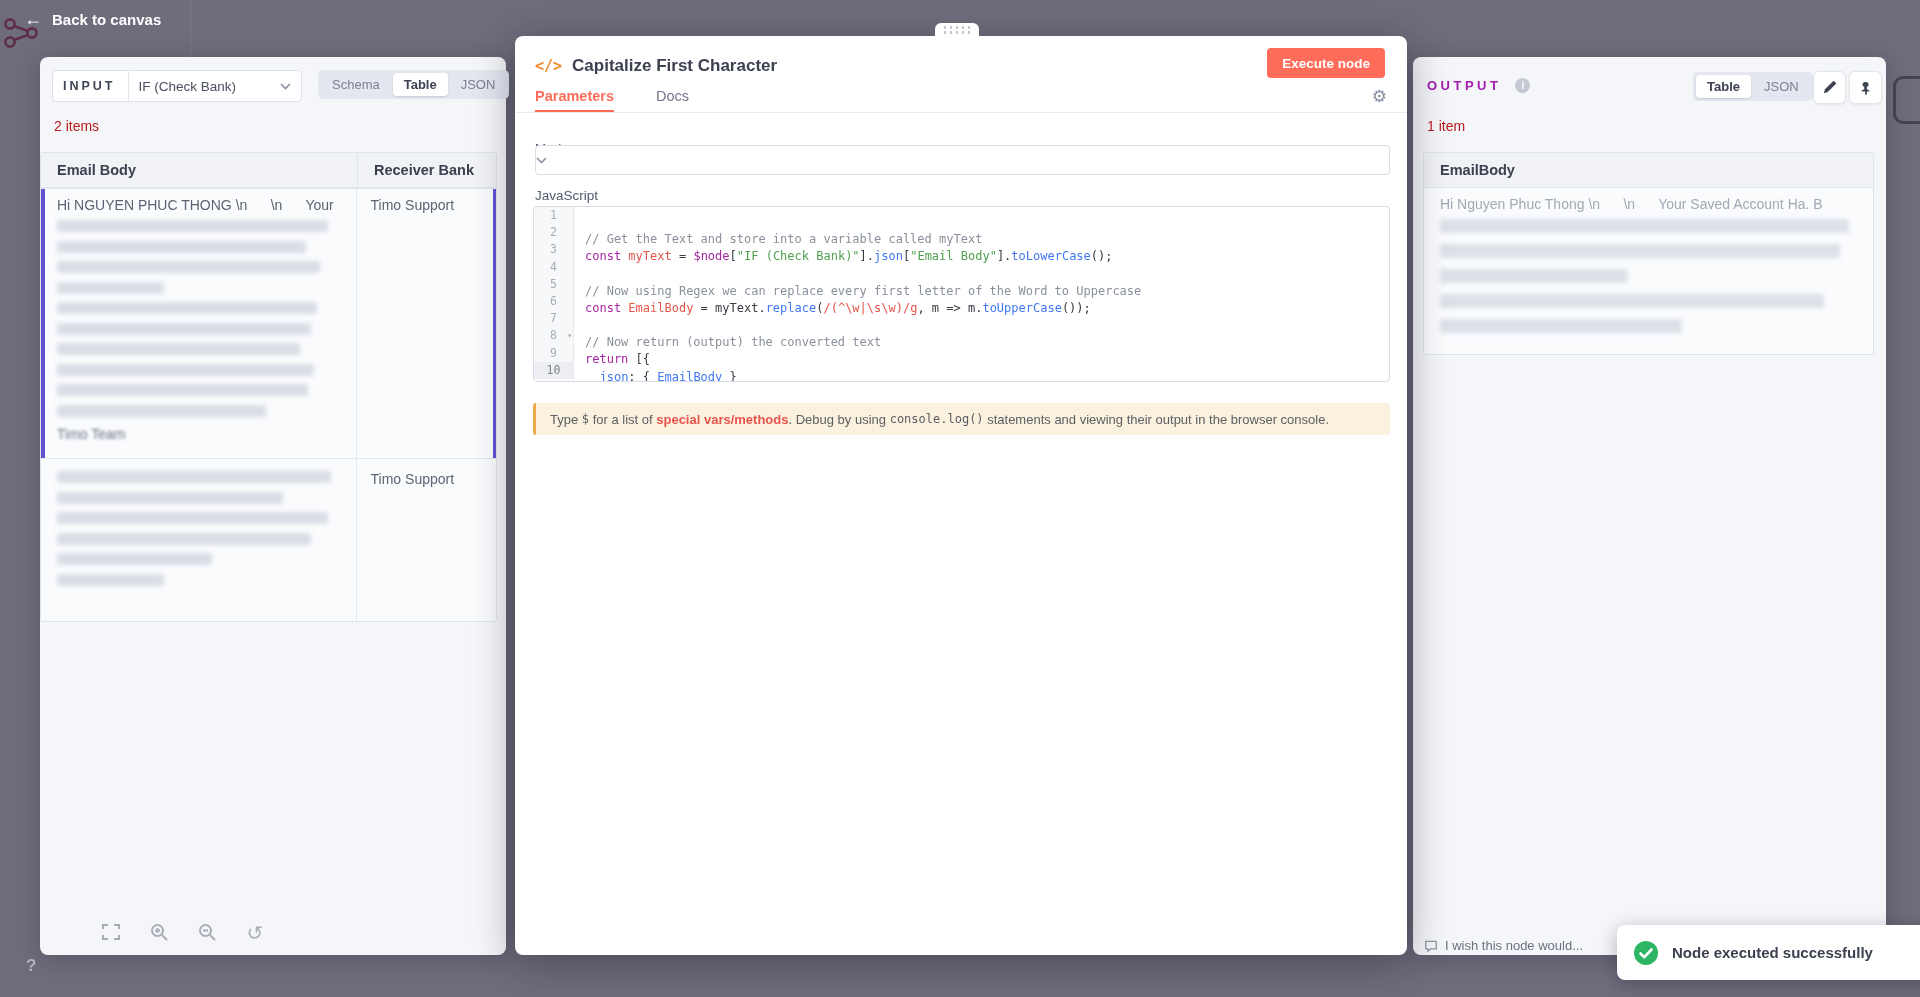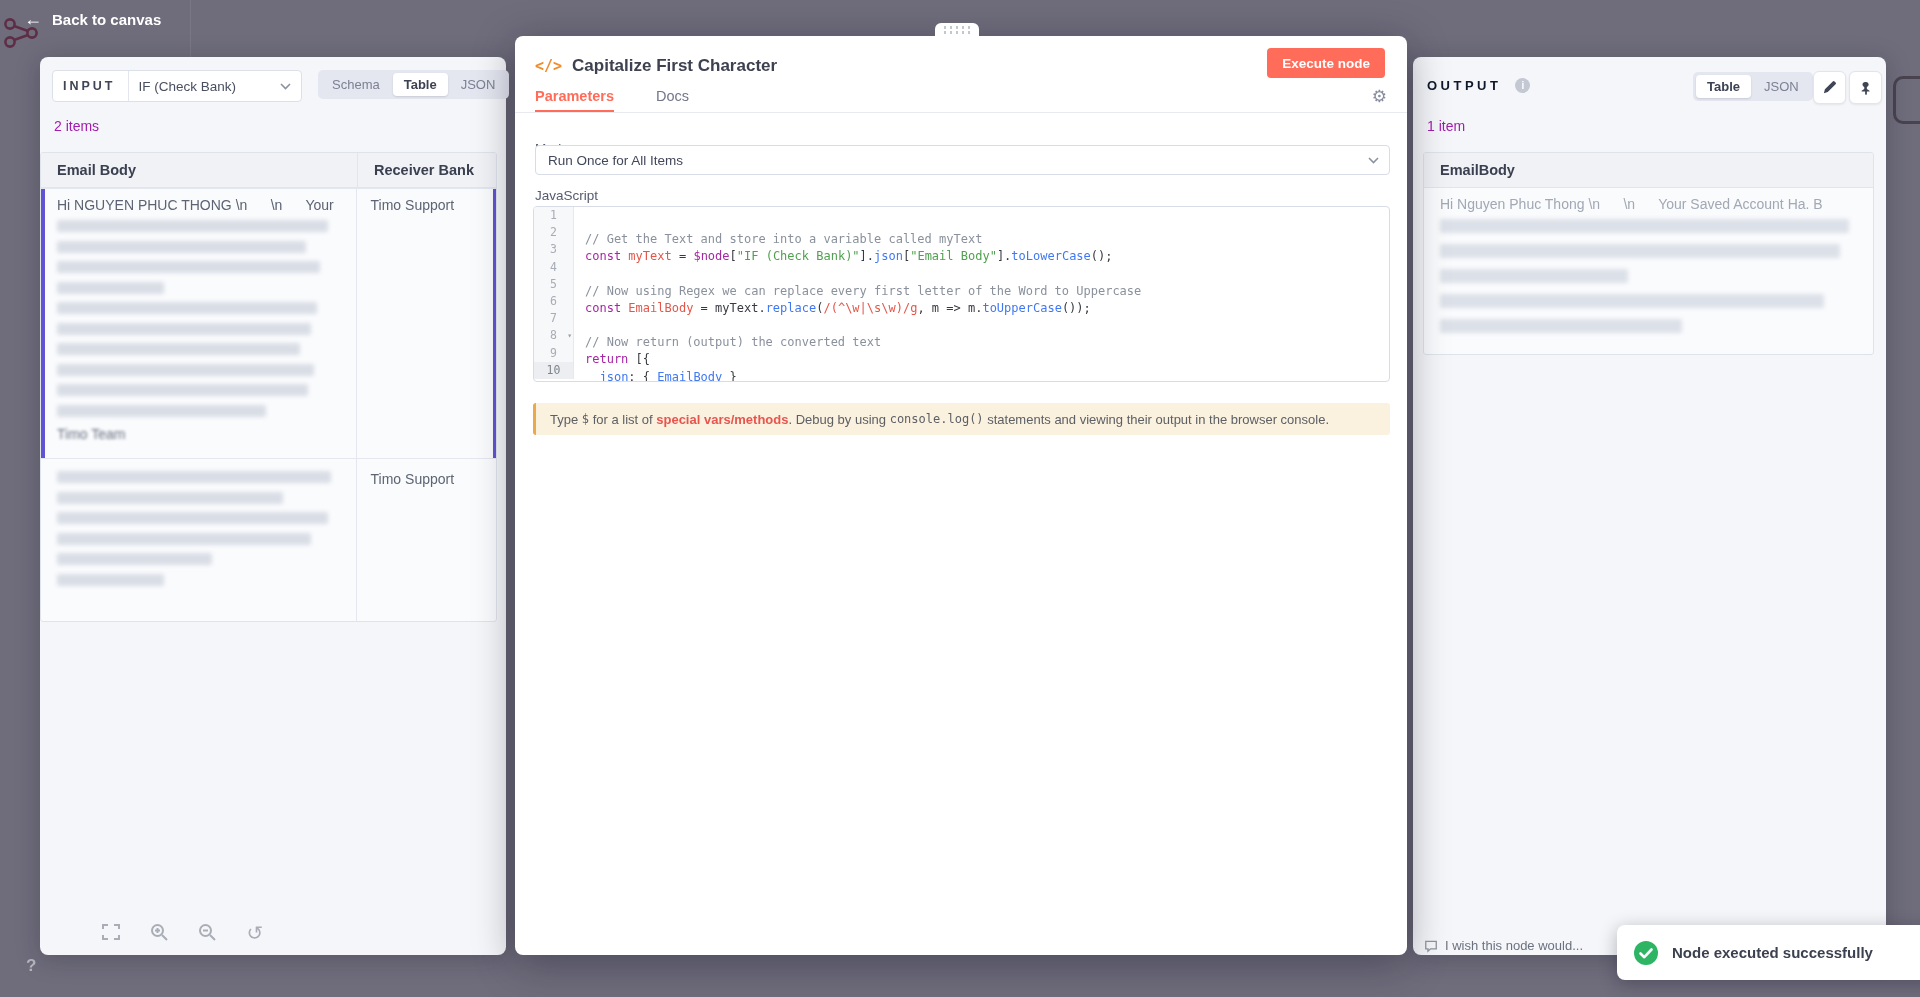--- a/index.html
+++ b/index.html
@@ -13,22 +13,22 @@
   .canvas-node-icon { position:absolute; left:2px; top:16px; opacity:.9; z-index:2; }
   .canvas-line { position:absolute; left:190px; top:0; width:1px; height:57px; background:rgba(255,255,255,.08); }
   .help-q { position:absolute; left:26px; top:956px; color:#b5b6c0; font-size:17px; font-weight:bold; }
   .canvas-ctrls { position:absolute; left:100px; top:922px; display:flex; gap:26px; align-items:center; opacity:.55; z-index:5; }
   .canvas-ctrls .cicon { width:22px; height:22px; color:#6d7280; font-size:20px; line-height:22px; text-align:center; }
   .node-fragment { position:absolute; left:1893px; top:76px; width:60px; height:48px;
     border:3px solid #49434f; border-radius:10px; }
 
   
   .panel { position:absolute; background:#f5f6f9; border-radius:8px; box-shadow:0 4px 24px rgba(20,20,40,.25); }
-  .panel-label { font-size:13px; font-weight:bold; letter-spacing:3.5px; color:#0f172a; }
-  .items-count { font-size:14px; color:#a21caf; }
+  .panel-label { font-size:13px; font-weight:bold; letter-spacing:3.5px; color:#a21caf; }
+  .items-count { font-size:14px; color:#b91c1c; }
 
   .seg { display:inline-flex; background:#e4e7f0; border-radius:5px; padding:3px; gap:2px; align-items:flex-start; }
   .seg .opt { padding:4px 11px; font-size:13px; color:#7b8094; border-radius:4px; cursor:pointer; white-space:nowrap; }
   .seg .opt.active { background:#fff; color:#3d4253; font-weight:bold; box-shadow:0 1px 2px rgba(40,40,60,.15); }
 
   .data-table { position:absolute; background:#fafbfd; border:1px solid #dfe3ea; border-radius:3px; overflow:hidden; }
   .dt-header { display:flex; background:#f0f2f6; border-bottom:1px solid #e2e5ec;
     font-size:14.5px; font-weight:bold; color:#3b4050; }
   .dt-header .hcell { padding:9px 16px; }
   .redact { background:#d9dde5; height:12px; border-radius:2px; filter:blur(2px); margin-bottom:8.5px; }
@@ -245,21 +245,20 @@
 
     <div class="ndv-tabs">
       <span class="ndv-tab active">Parameters</span>
       <span class="ndv-tab">Docs</span>
       <span class="gear">⚙</span>
     </div>
     <div class="ndv-divider"></div>
 
     <div class="field-label" style="top:105px;">Mode</div>
     <div class="select-box" style="top:109px;">
-      <span class="sel-val">Run Once for All Items</span>
       <svg class="chev" viewBox="0 0 11 7" fill="none" stroke="#8d92a1" stroke-width="1.6">
           <path d="M1 1 L5.5 5.5 L10 1"></path>
         </svg>
     </div>
 
     <div class="field-label" style="top:152px;">JavaScript</div>
     <div class="code-editor" id="code-editor">
         <div class="cm-line">
           <span class="cm-gutter">1</span>
           <span class="cm-content"><span class="tk-cm">// Get the Text and store into a variable called myText</span></span>

